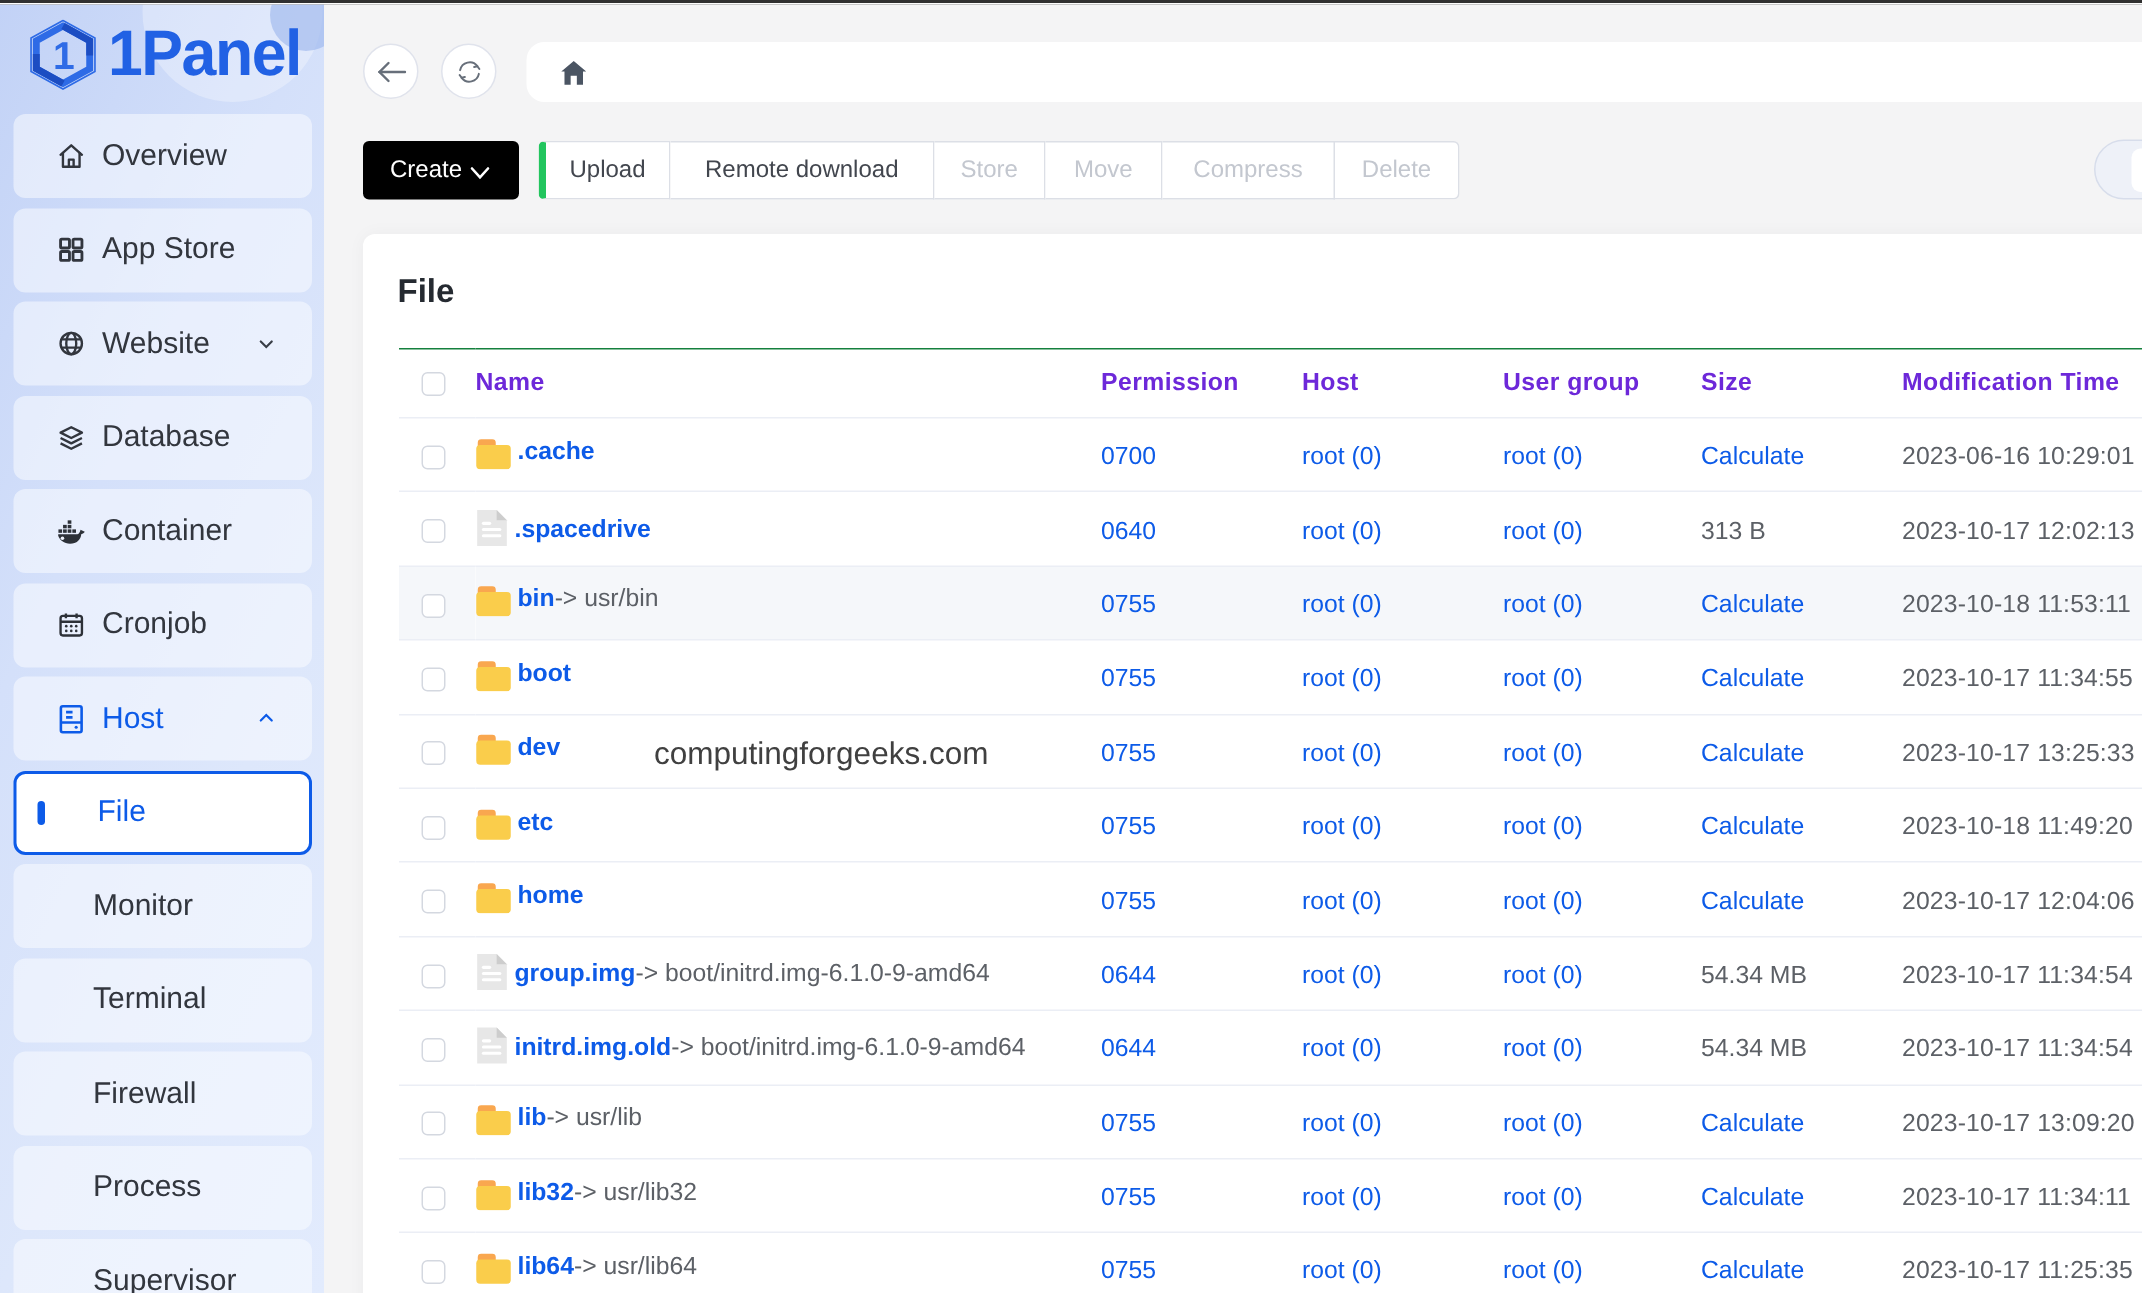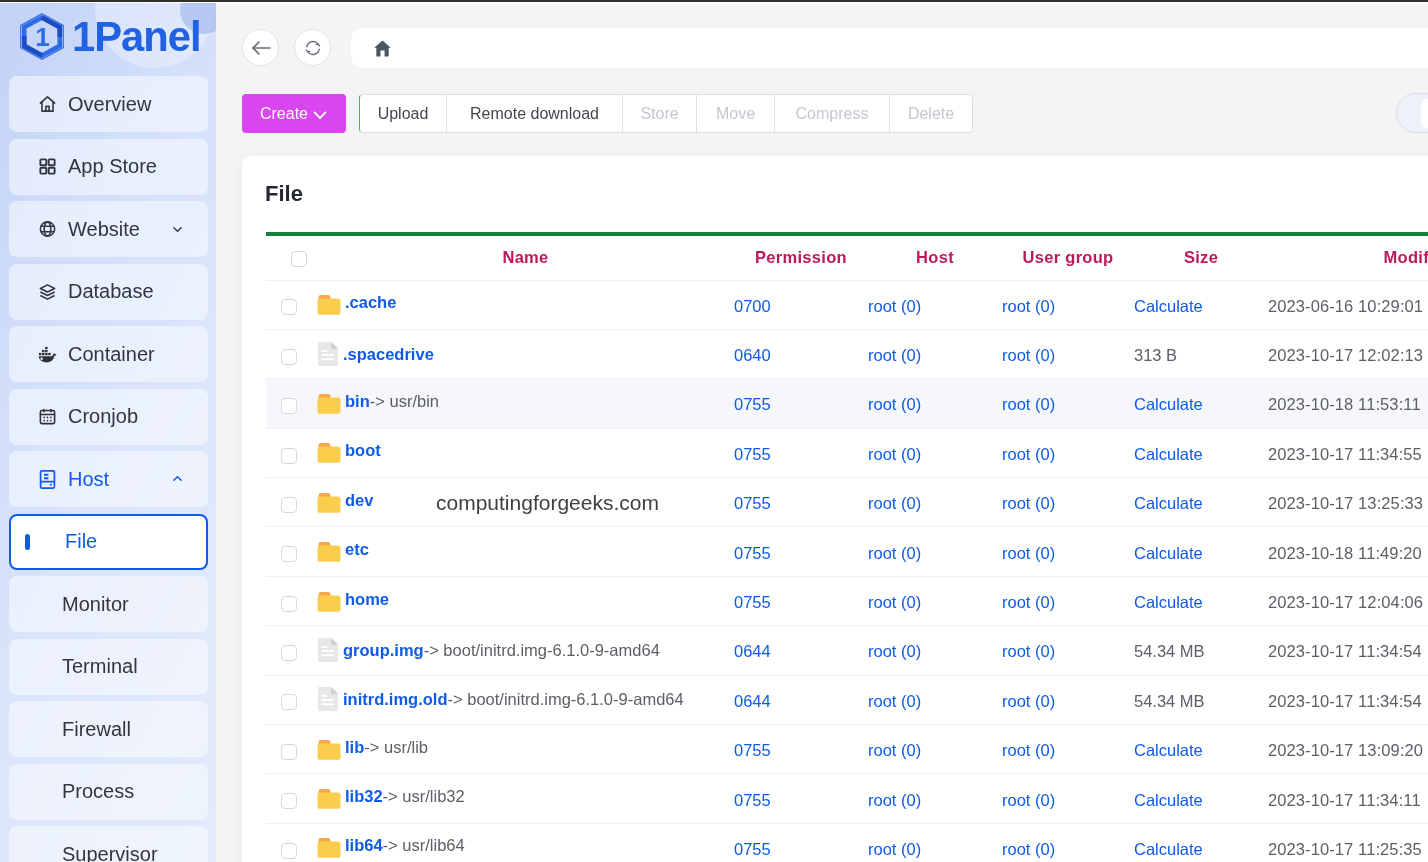--- a/index.html
+++ b/index.html
@@ -27,39 +27,39 @@
 .pillicon { position:absolute; left:14px; top:50%; margin-top:-8px; width:5px; height:16px; border-radius:3px; background:#0d5be8; }
 
 #main { position:absolute; left:216px; top:3px; right:0; bottom:0; background:#f4f4f5; }
 .circlebtn { position:absolute; top:26px; width:37px; height:37px; border-radius:50%; background:#fff;
   border:1px solid #e0e3ec; display:flex; align-items:center; justify-content:center; }
 #btn-back { left:26px; }
 #btn-refresh { left:78px; }
 #addrbar { position:absolute; left:135px; top:25px; right:0; height:40px; background:#fff; border-radius:12px 0 0 12px; }
 #addrbar svg { position:absolute; left:22px; top:11px; }
 
-#create { position:absolute; left:26px; top:91px; width:104px; height:39px; background:#d946ef; border-radius:4px;
+#create { position:absolute; left:26px; top:91px; width:104px; height:39px; background:#000000; border-radius:4px;
   color:#fff; font-size:16px; display:flex; align-items:center; justify-content:center; }
 #create .cv { margin-left:4px; margin-top:2px; }
 #btngroup { position:absolute; left:143px; top:91px; height:39px; display:flex; }
 #btngroup .gb { height:39px; background:#fff; border:1px solid #dcdfe6; border-left:none; font-size:16px;
   color:#42464e; display:flex; align-items:center; justify-content:center; }
-#btngroup .gb.first { border-left:1px solid #22c55e; border-radius:4px 0 0 4px; }
+#btngroup .gb.first { border-left:5px solid #22c55e; border-radius:4px 0 0 4px; }
 #btngroup .gb.last { border-radius:0 4px 4px 0; }
 #btngroup .gb.dis { color:#c3c7cf; }
 #toggle { position:absolute; left:1180px; top:90px; width:70px; height:40px; border-radius:20px; background:#eef1f8; border:1px solid #d7ddeb; }
 #toggle .knob { position:absolute; left:24px; top:5px; width:40px; height:29px; border-radius:6px; background:#fff; }
 
 #card { position:absolute; left:26px; top:153px; width:1402px; height:720px; background:#fff; border-radius:8px 0 0 0;
   box-shadow:0 0 12px rgba(31,35,41,0.04); }
 #card h1 { position:absolute; left:23px; top:25px; font-size:22px; color:#252a31; font-weight:bold; }
 table { position:absolute; left:24px; top:76px; border-collapse:collapse; table-layout:fixed; width:1378px;
   font-size:16.5px; color:#5c6066; }
 th, td { text-align:left; padding:0; font-weight:normal; border-bottom:1px solid #ebeef5; overflow:hidden; white-space:nowrap; }
-thead th { height:46px; border-top:4px solid #15803d; color:#be185d; font-weight:bold; letter-spacing:0.3px;text-align:center; }
+thead th { height:46px; border-top:1px solid #15803d; color:#6d28d9; font-weight:bold; letter-spacing:0.3px; }
 tbody td { height:49.4px; padding-top:3px; }
 col.c0 { width:51px; } col.c1 { width:417px; } col.c2 { width:134px; } col.c3 { width:134px; }
 col.c4 { width:132px; } col.c5 { width:134px; }
 .cb { display:inline-block; width:16px; height:16px; border:1px solid #d4d8e0; border-radius:4px; background:#fff; margin-left:15px; vertical-align:middle; }
 a { color:#0d5be8; text-decoration:none; }
 td.date { letter-spacing:0.1px; }
 .fname { font-weight:bold; color:#0d5be8; }
 .ficon { display:inline-block; vertical-align:-7px; margin-right:4px; }
 tr.hover td { background:#f5f7fa; }
 #wm { position:absolute; left:220px; top:488px; font-family:Liberation Sans, sans-serif; font-size:21px; color:#404040; z-index:30; }

